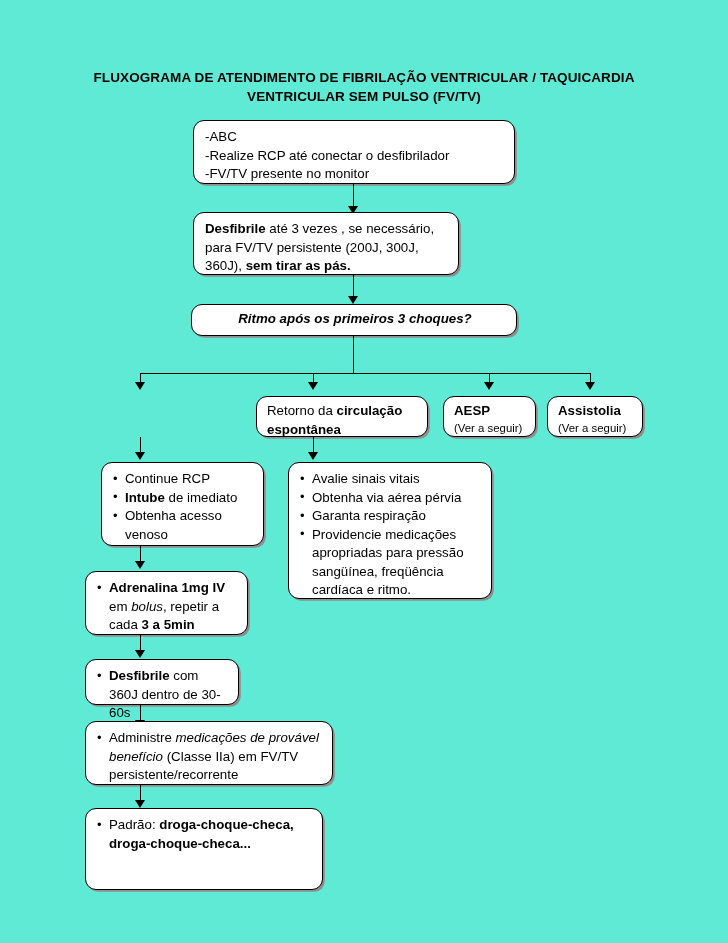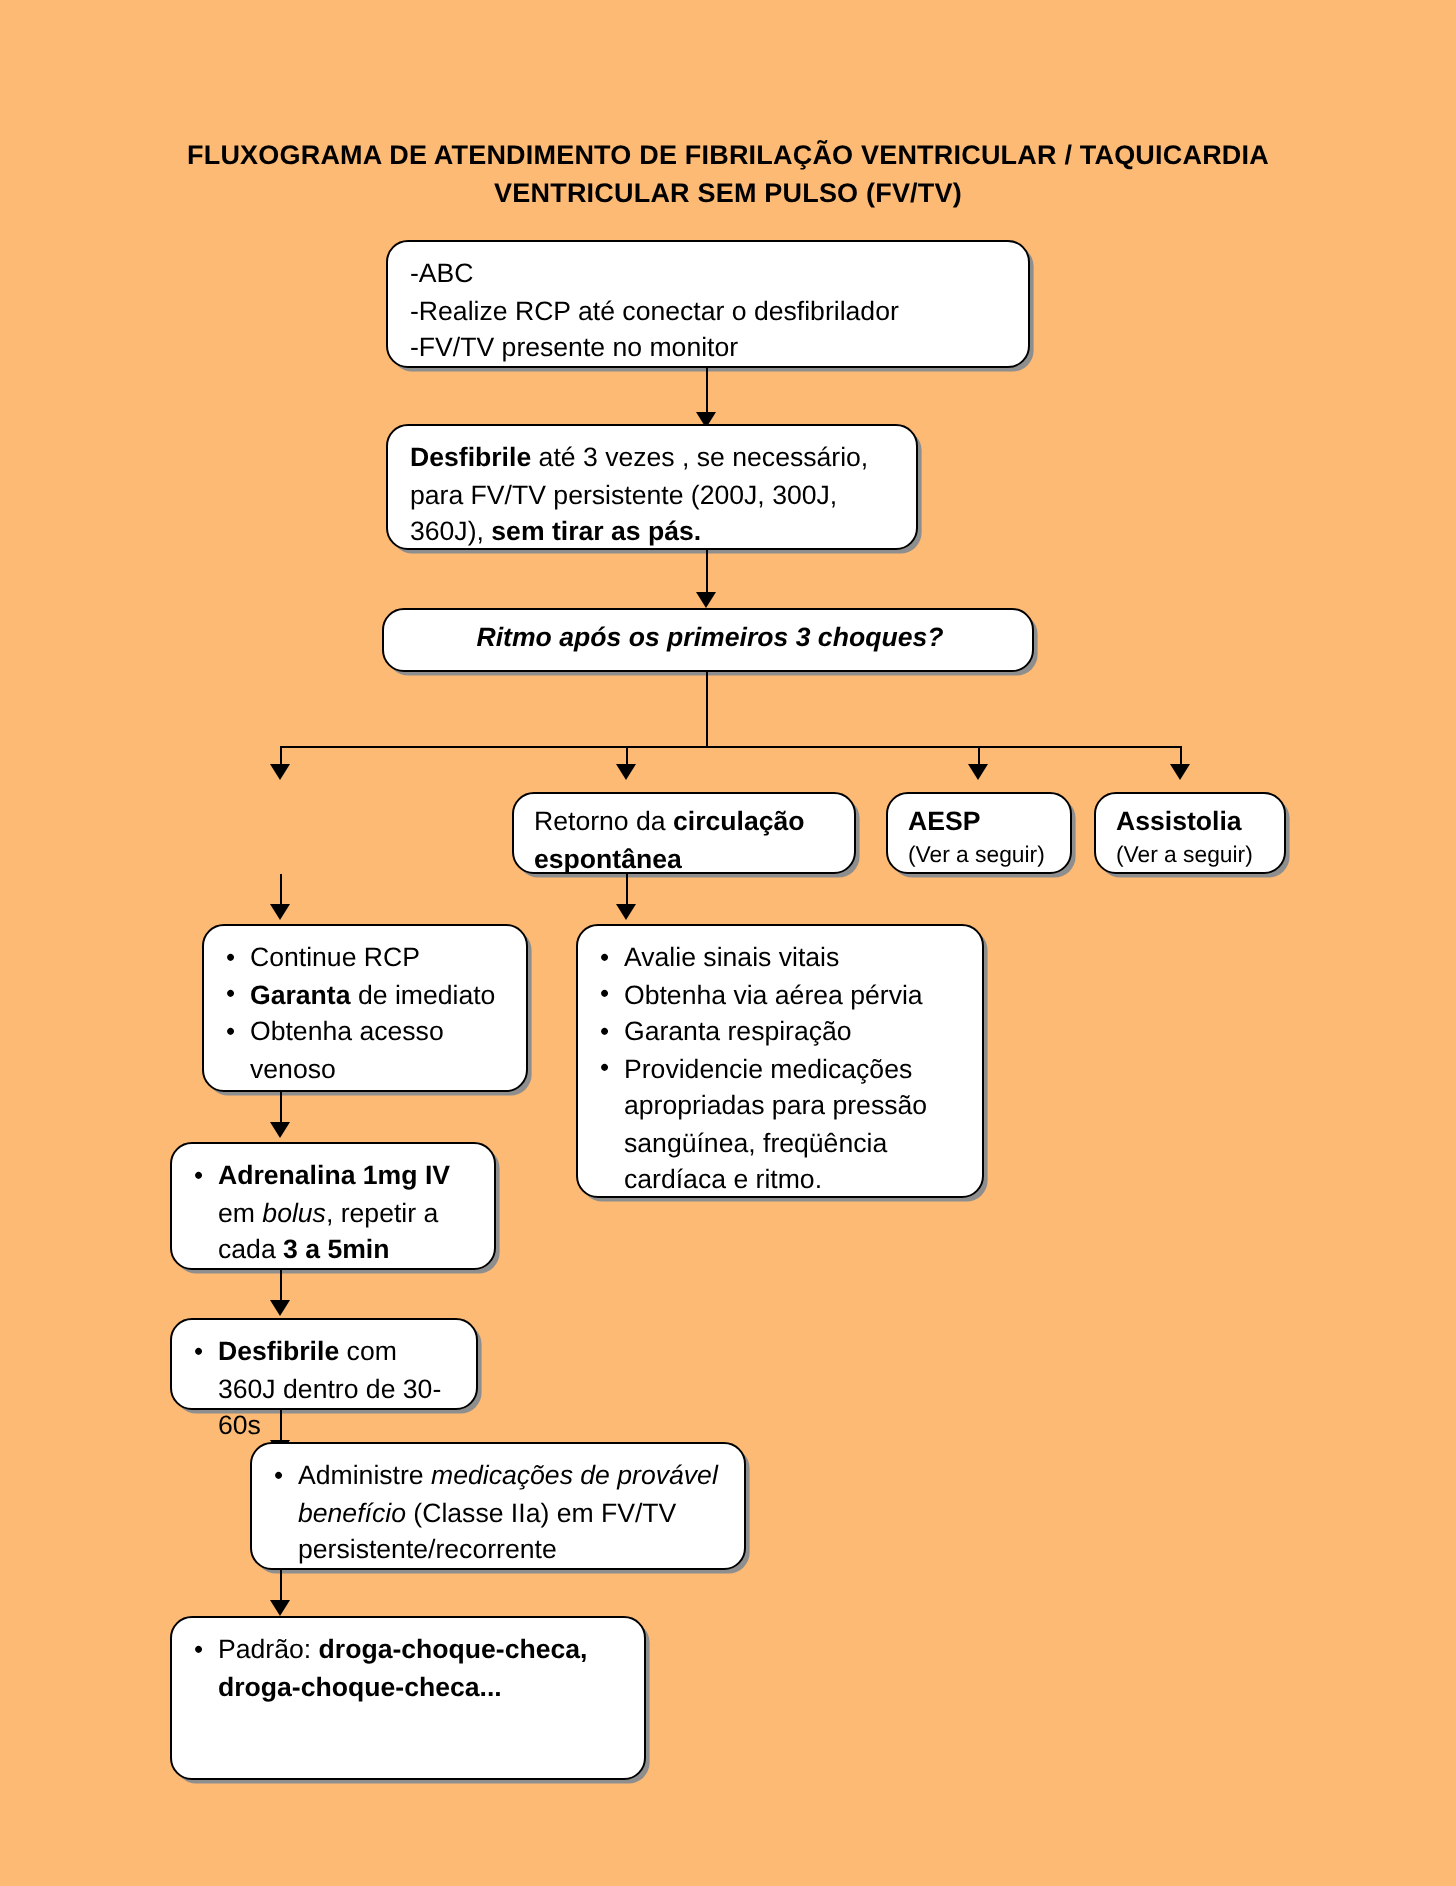--- a/index.html
+++ b/index.html
@@ -8,21 +8,21 @@
     background: #ffffff;
   }
   body {
     font-family: "Liberation Sans", sans-serif;
     color: #000000;
   }
   #page {
     position: relative;
     width: 728px;
     height: 943px;
-    background: #fdba74;
+    background: #5eead4;
     overflow: hidden;
   }
 
   
   #title {
     position: absolute;
     left: 64px;
     top: 68px;
     width: 600px;
     text-align: center;
@@ -156,21 +156,21 @@
 
   <div class="vline" style="left:140px; top:437px; height:17px;"></div>
   <div class="arrow" style="left:135.2px; top:452px;"></div>
 
   <div class="vline" style="left:313px; top:437px; height:17px;"></div>
   <div class="arrow" style="left:308.2px; top:452px;"></div>
 
   <div class="box" style="left:101px; top:462px; width:163px; height:84px;">
     <ul class="bl">
       <li><span>Continue RCP</span></li>
-      <li><b>Garanta</b><span> de imediato</span></li>
+      <li><b>Intube</b><span> de imediato</span></li>
       <li><span>Obtenha acesso venoso</span></li>
     </ul>
   </div>
 
   <div class="box" style="left:288px; top:462px; width:204px; height:137px;">
     <ul class="bl">
       <li><span>Avalie sinais vitais</span></li>
       <li><span>Obtenha via aérea pérvia</span></li>
       <li><span>Garanta respiração</span></li>
       <li><span>Providencie medicações apropriadas para pressão sangüínea, freqüência cardíaca e ritmo.</span></li>
@@ -191,21 +191,21 @@
 
   <div class="box" style="left:85px; top:659px; width:154px; height:46px;">
     <ul class="bl">
       <li><b>Desfibrile</b><span> com 360J dentro de 30-60s</span></li>
     </ul>
   </div>
 
   <div class="vline" style="left:140px; top:705px; height:17px;"></div>
   <div class="arrow" style="left:135.2px; top:720px;"></div>
 
-  <div class="box" style="left:85px; top:721px; width:248px; height:64px;margin-left:40px;">
+  <div class="box" style="left:85px; top:721px; width:248px; height:64px;">
     <ul class="bl">
       <li><span>Administre </span><i>medicações de provável benefício</i><span> (Classe IIa) em FV/TV persistente/recorrente</span></li>
     </ul>
   </div>
 
   <div class="vline" style="left:140px; top:785px; height:17px;"></div>
   <div class="arrow" style="left:135.2px; top:800px;"></div>
 
   <div class="box" style="left:85px; top:808px; width:238px; height:82px;">
     <ul class="bl">

